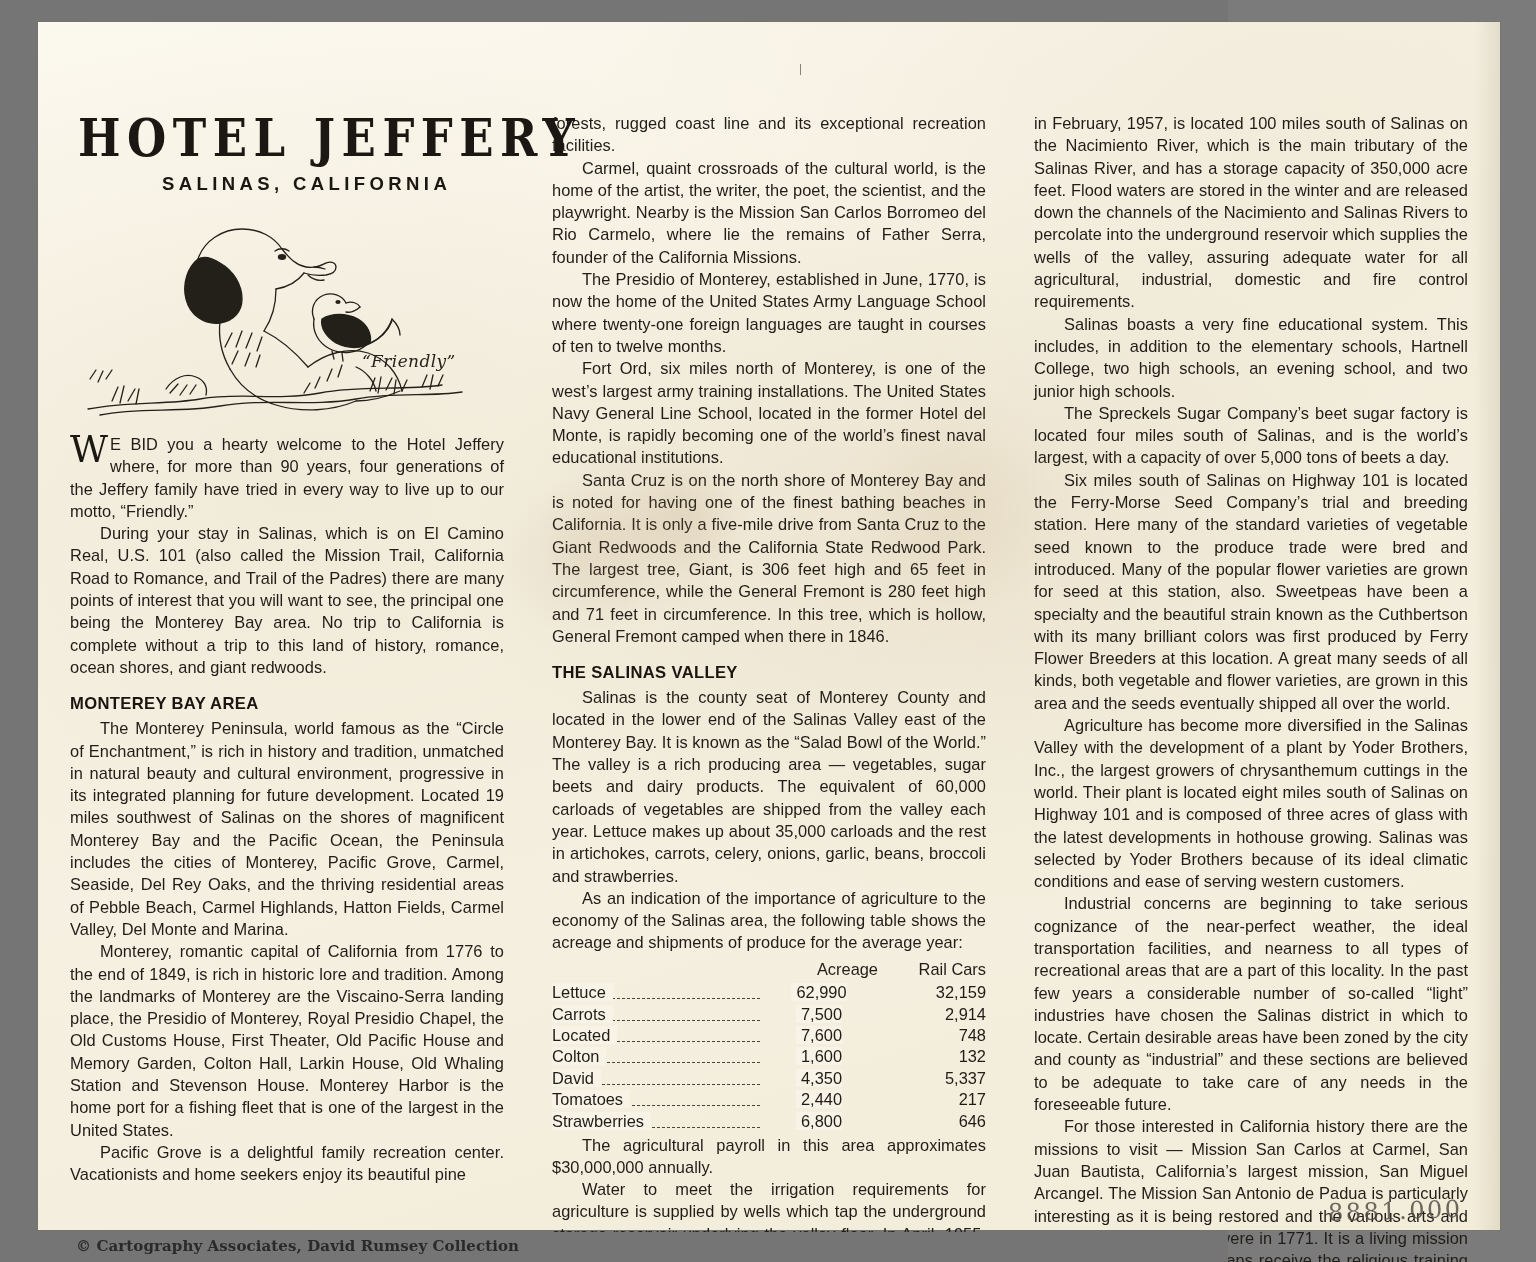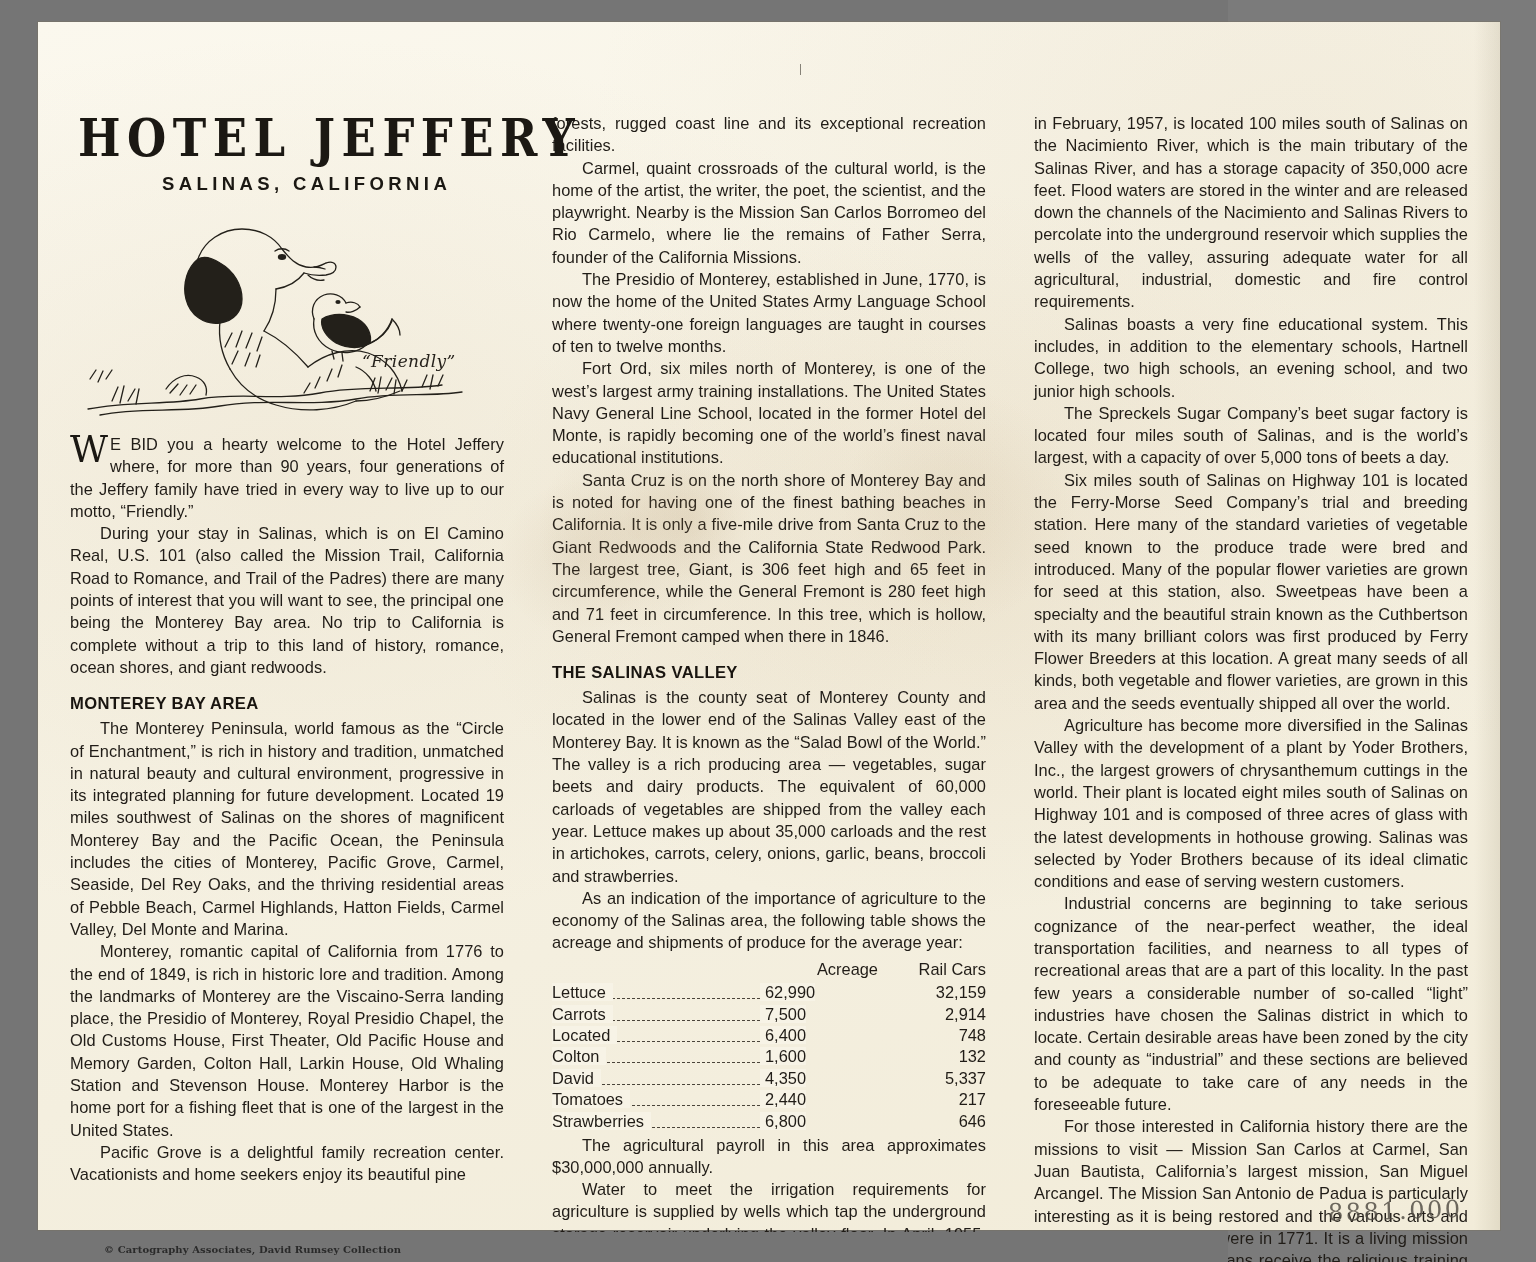--- a/index.html
+++ b/index.html
@@ -179,21 +179,21 @@
     border-bottom: 1.4px dashed #4a443a;
     z-index: 0;
   }
   .produce-table td.c-name span.lbl {
     position: relative;
     z-index: 1;
     background: #f7f3e6;
     padding-right: 7px;
   }
   .produce-table td.c-acre {
-    text-align: left;
+    text-align: center;
     padding-right: 4px;
     position: relative;
     z-index: 1;
   }
   .produce-table td.c-acre span.val {
     background: #f7f3e6;
     padding-left: 5px;
   }
   .produce-table td.c-rail { text-align: right; }
 
@@ -222,25 +222,25 @@
   .credit-bar {
     position: absolute;
     left: 0;
     bottom: 0;
     width: 100%;
     height: 30px;
     background: #757575;
   }
   .credit-text {
     position: absolute;
-    left: 104px;
+    left: 76px;
     bottom: 7px;
     font-family: "DejaVu Serif", serif;
     font-weight: 700;
-    font-size: 10px;
+    font-size: 15px;
     color: #2a2a2a;
     letter-spacing: 0.1px;
   }
 </style>
 </head>
 <body>
 
 <div class="scan-frame">
   <div class="paper">
     <div class="edge-shade"></div>
@@ -345,21 +345,21 @@
                   <td class="c-acre"><span class="val">62,990</span></td>
                   <td class="c-rail">32,159</td>
                 </tr>
                 <tr>
                   <td class="c-name"><span class="leader"></span><span class="lbl">Carrots</span></td>
                   <td class="c-acre"><span class="val">7,500</span></td>
                   <td class="c-rail">2,914</td>
                 </tr>
                 <tr>
                   <td class="c-name"><span class="leader"></span><span class="lbl">Located</span></td>
-                  <td class="c-acre"><span class="val">6,400</span></td>
+                  <td class="c-acre"><span class="val">7,600</span></td>
                   <td class="c-rail">748</td>
                 </tr>
                 <tr>
                   <td class="c-name"><span class="leader"></span><span class="lbl">Colton</span></td>
                   <td class="c-acre"><span class="val">1,600</span></td>
                   <td class="c-rail">132</td>
                 </tr>
                 <tr>
                   <td class="c-name"><span class="leader"></span><span class="lbl">David</span></td>
                   <td class="c-acre"><span class="val">4,350</span></td>

